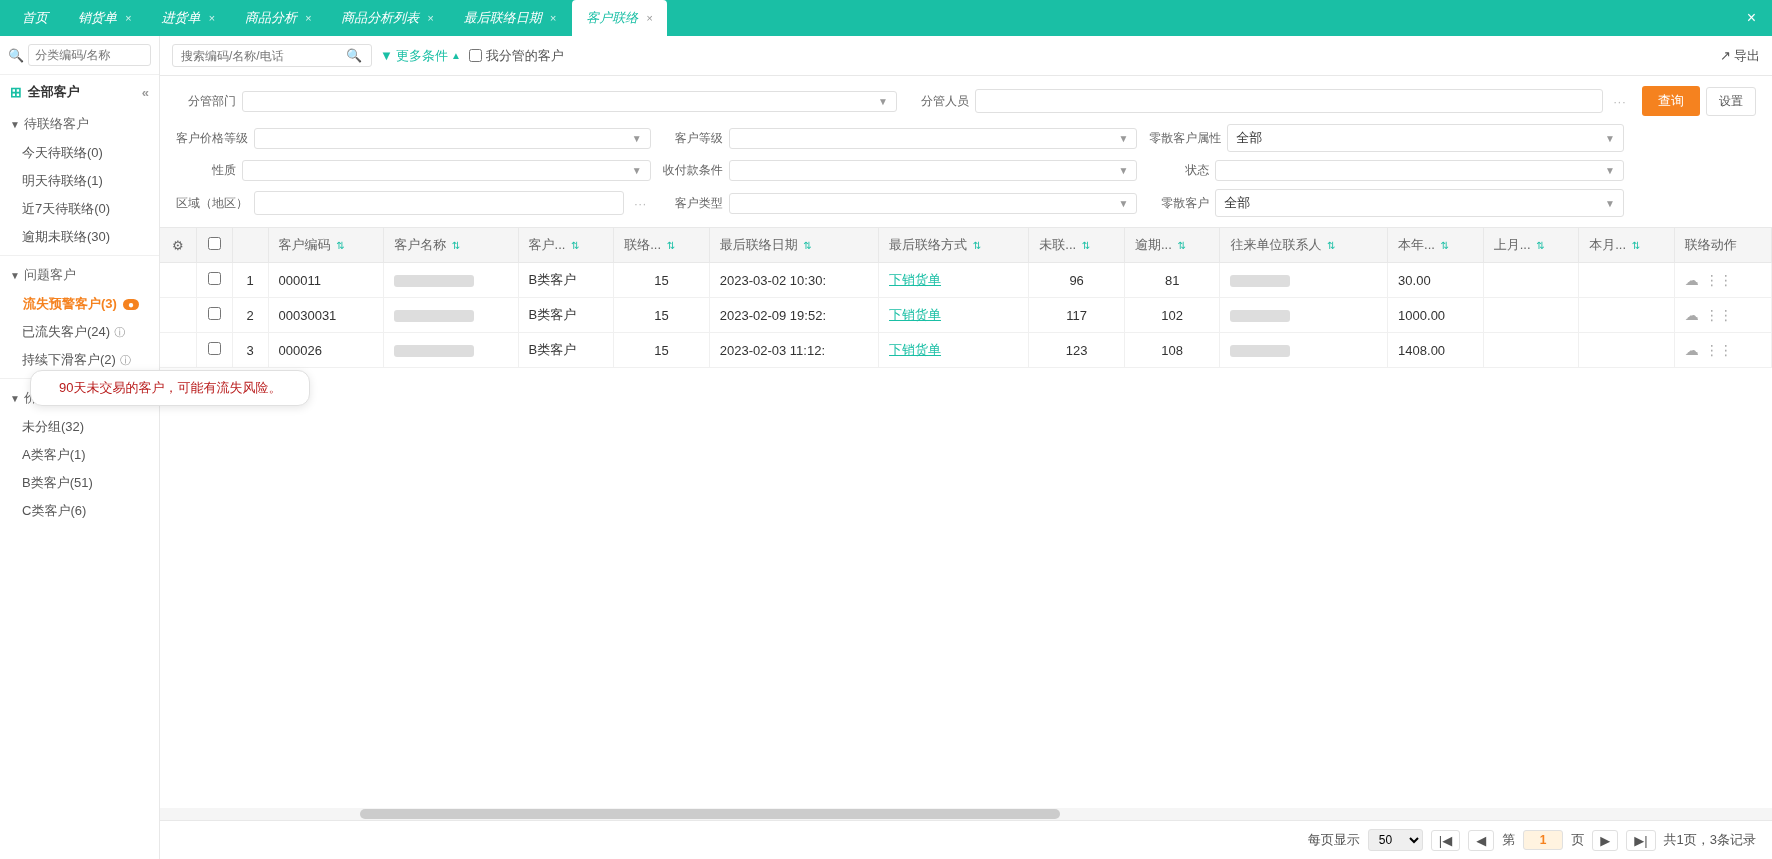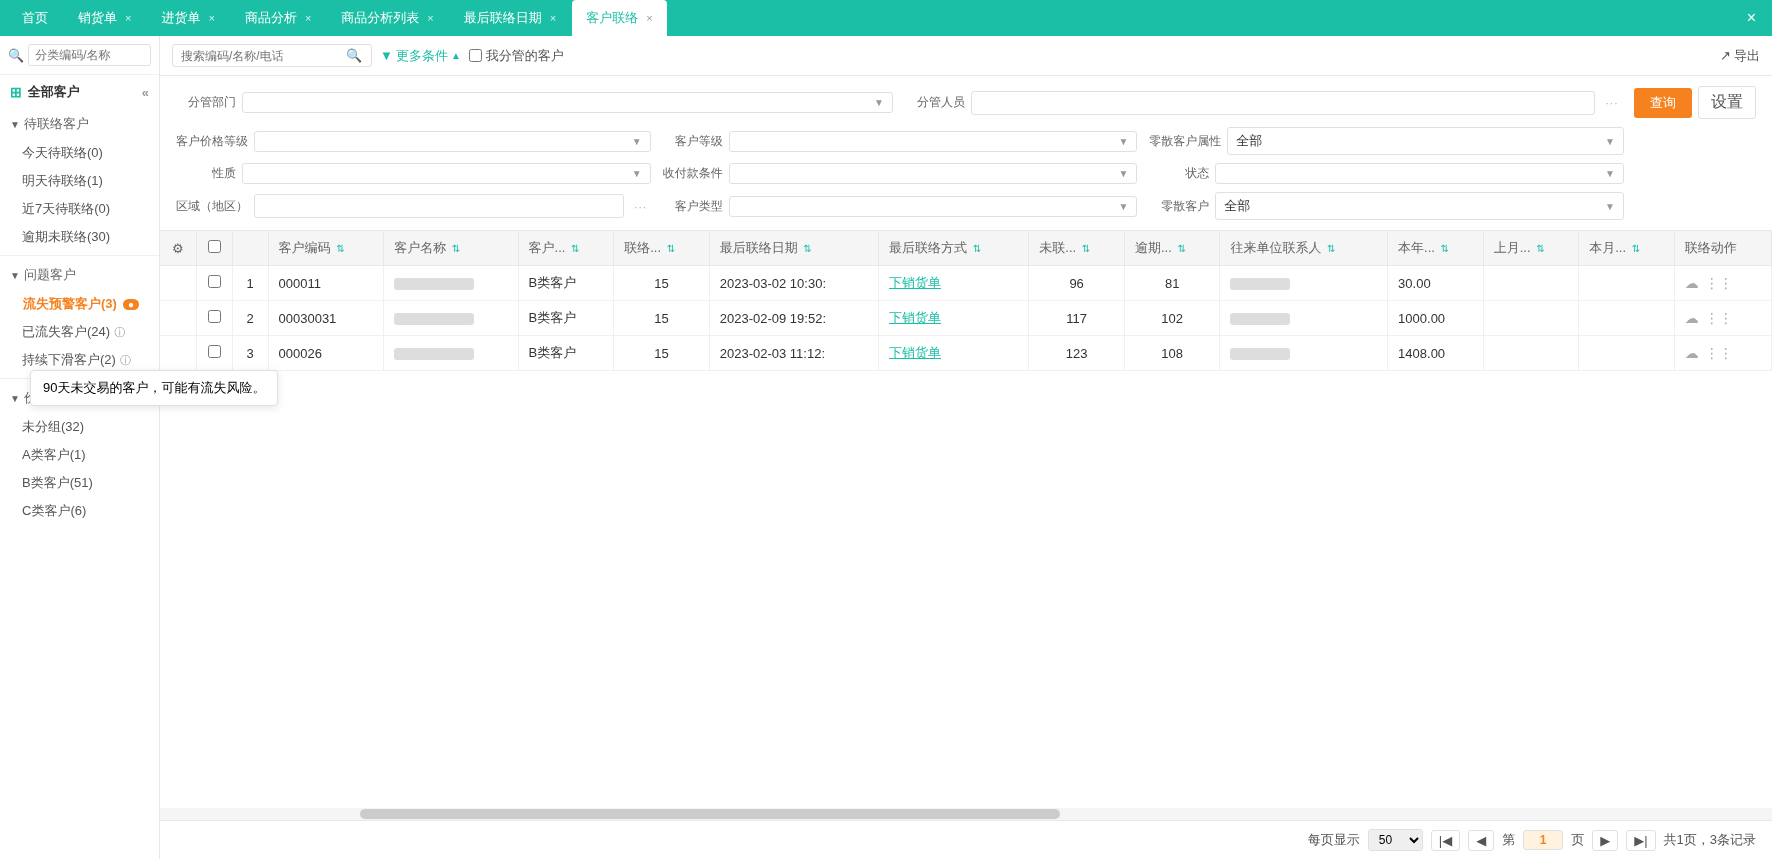--- a/index.html
+++ b/index.html
@@ -17,20 +17,21 @@
     .nav-tab {
       height: 36px;
       padding: 0 14px;
       display: flex;
       align-items: center;
       color: #fff;
       cursor: pointer;
       gap: 4px;
       font-size: 13px;
       white-space: nowrap;
+      font-style: italic;
     }
     .nav-tab.active {
       background: #fff;
       color: #1abfa5;
       border-radius: 4px 4px 0 0;
     }
     .nav-tab .close-x {
       font-size: 11px;
       margin-left: 4px;
       color: rgba(255,255,255,0.8);
@@ -121,24 +122,24 @@
     }
     .sidebar-divider { height: 1px; background: #f0f0f0; margin: 4px 0; }
 
     
     .tooltip-box {
       position: absolute;
       left: 30px;
       top: 370px;
       background: #fff;
       border: 1px solid #e0e0e0;
-      border-radius: 4px;
-      padding: 8px 12px;
-      font-size: 12px;
-      color: #000000;
+      border-radius: 12px;
+      padding: 8px 28px;
+      font-size: 12px;
+      color: #b91c1c;
       box-shadow: 0 2px 8px rgba(0,0,0,0.1);
       z-index: 100;
       white-space: nowrap;
     }
 
     
     .content {
       flex: 1;
       display: flex;
       flex-direction: column;
@@ -254,21 +255,21 @@
       cursor: pointer;
       font-size: 13px;
     }
     .btn-settings {
       background: #fff;
       color: #555;
       border: 1px solid #e0e0e0;
       border-radius: 3px;
       padding: 5px 12px;
       cursor: pointer;
-      font-size: 16px;
+      font-size: 12px;
     }
 
     
     .table-container {
       flex: 1;
       background: #fff;
       overflow: auto;
       margin: 0;
     }
     table {

